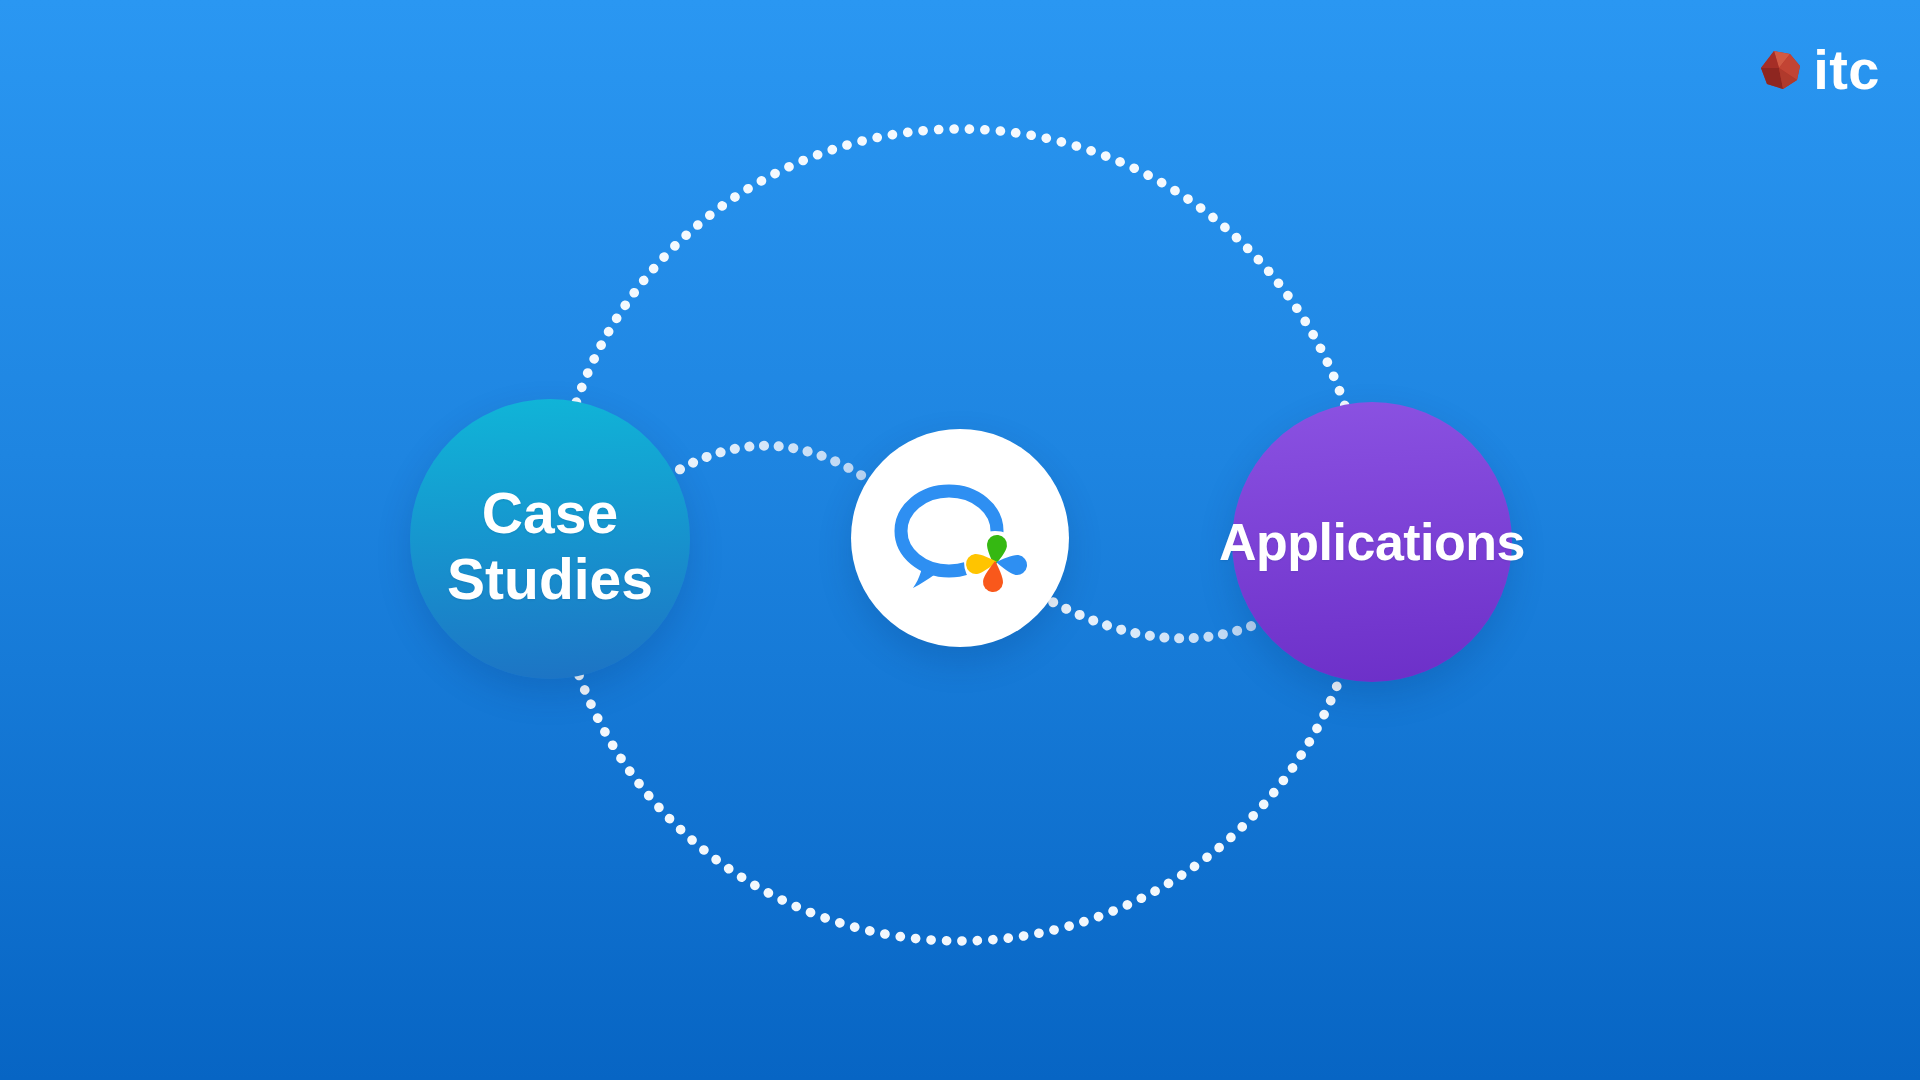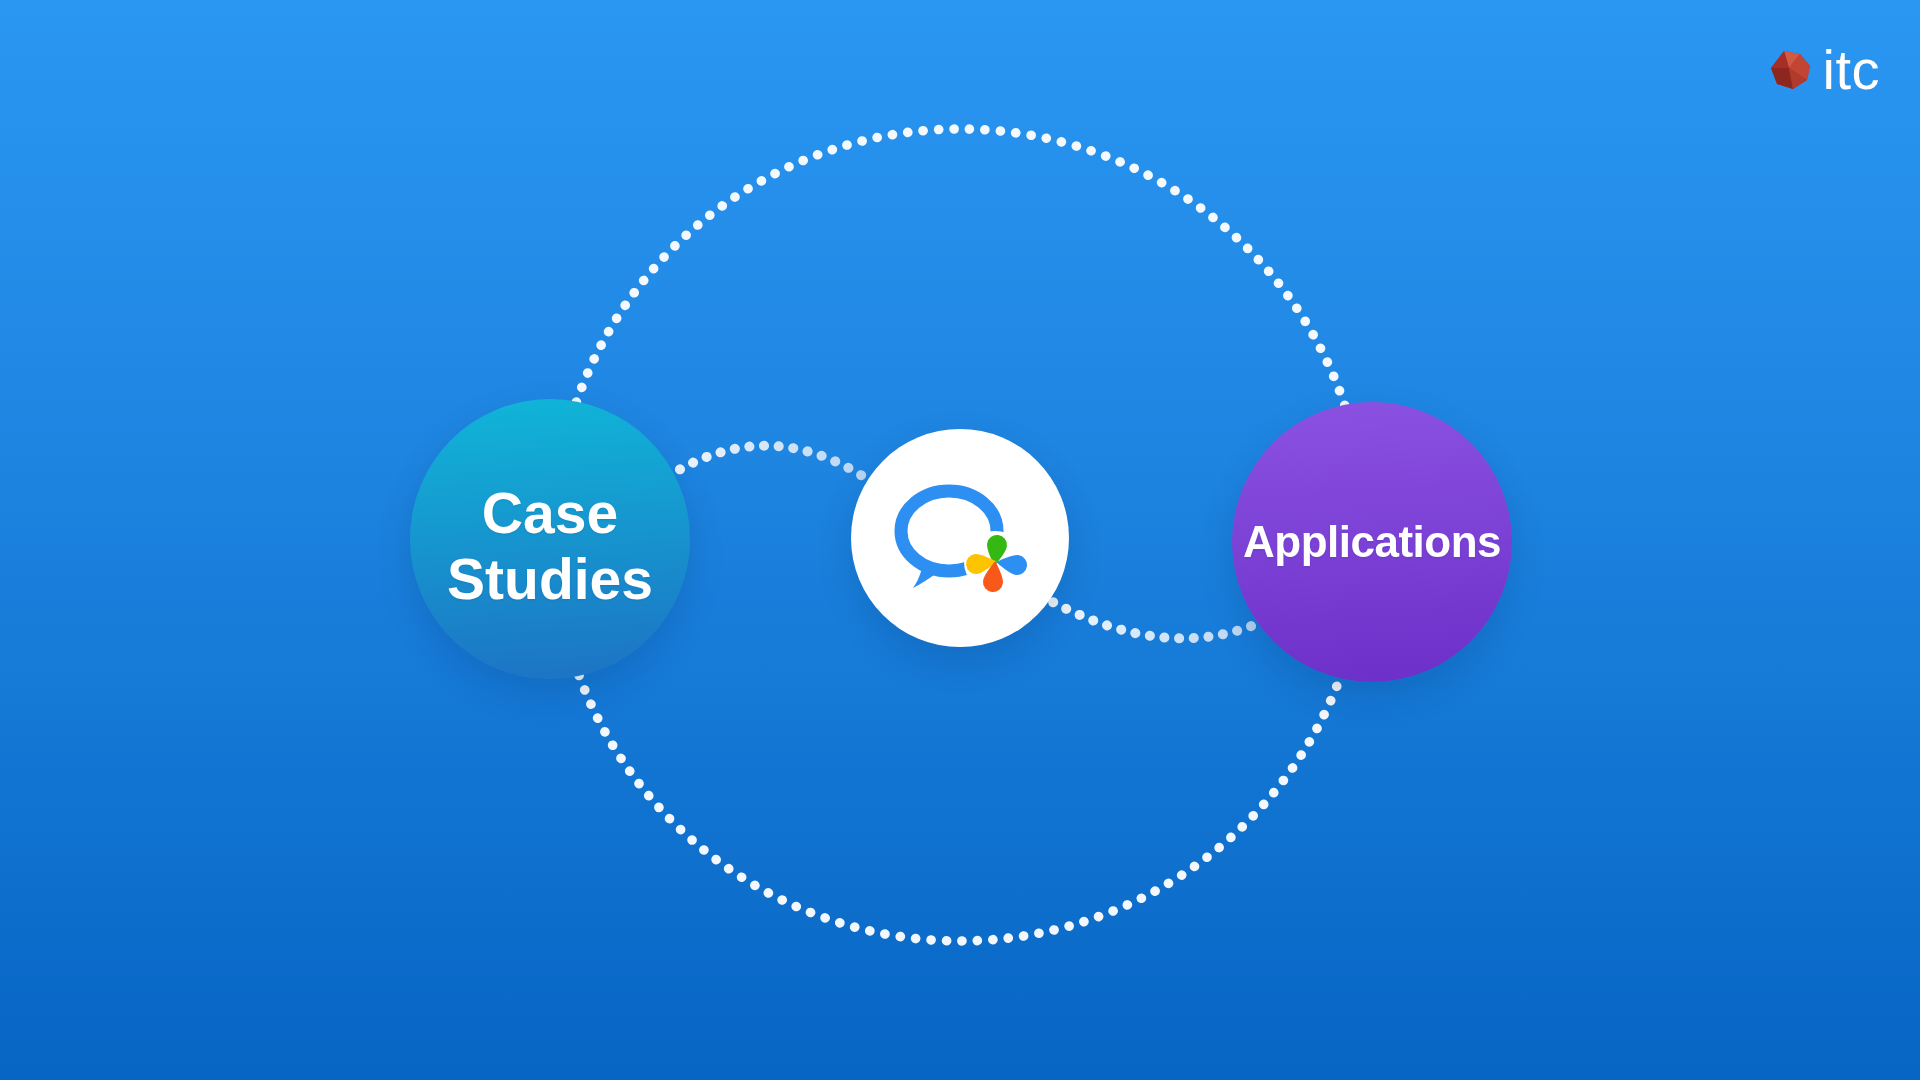--- a/index.html
+++ b/index.html
@@ -23,28 +23,28 @@
     background:linear-gradient(176deg,var(--apps-top,#8B52E2) 0%,var(--apps-bottom,#6C2FC8) 100%);
   }
   .node-center{
     left:851px;top:429px;width:218px;height:218px;background:#FFFFFF;
   }
   .node-label{
     color:var(--text,#FFFFFF);font-weight:700;text-align:center;
     text-shadow:0 1px 2px rgba(10,60,120,0.15);
   }
   .label-case{font-size:57px;line-height:1.16;width:212px;margin-top:14px;}
-  .label-apps{font-size:44px;letter-spacing:-0.5px;white-space:nowrap;}
+  .label-apps{font-size:52px;letter-spacing:-0.5px;white-space:nowrap;}
   .wecom-logo{position:absolute;left:34px;top:49px;}
   .brand{
     position:absolute;top:42px;right:40px;
     display:flex;align-items:center;gap:10px;
   }
   .brand-text{
-    color:var(--text,#FFFFFF);font-size:56px;font-weight:400;line-height:1;
+    color:var(--text,#FFFFFF);font-size:56px;font-weight:700;line-height:1;
     letter-spacing:0.5px;
   }
 </style>
 </head>
 <body>
 
 <div class="canvas">
 
   <svg class="dots-layer" viewBox="0 0 1920 1080" aria-hidden="true">
     <defs>

